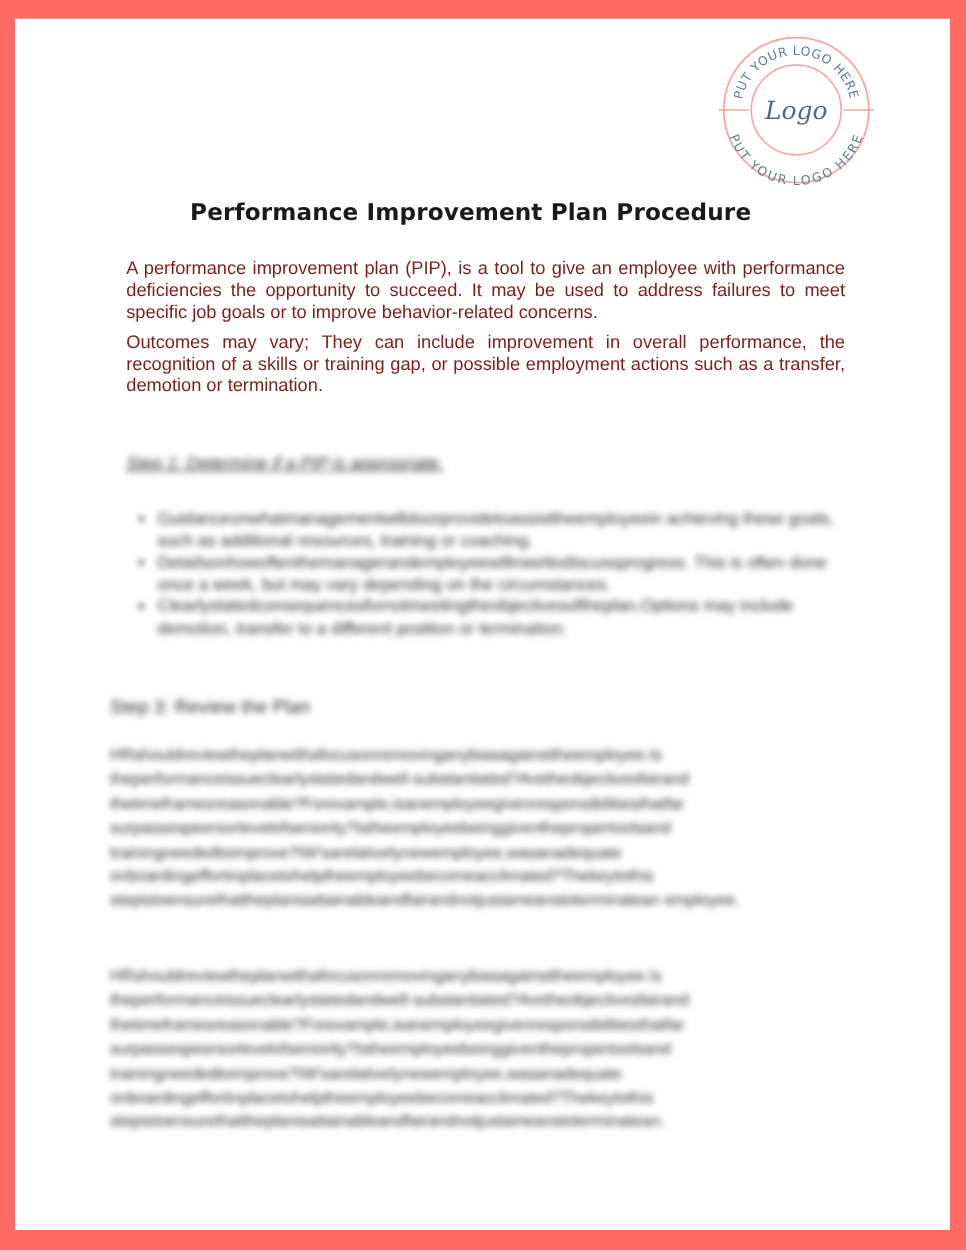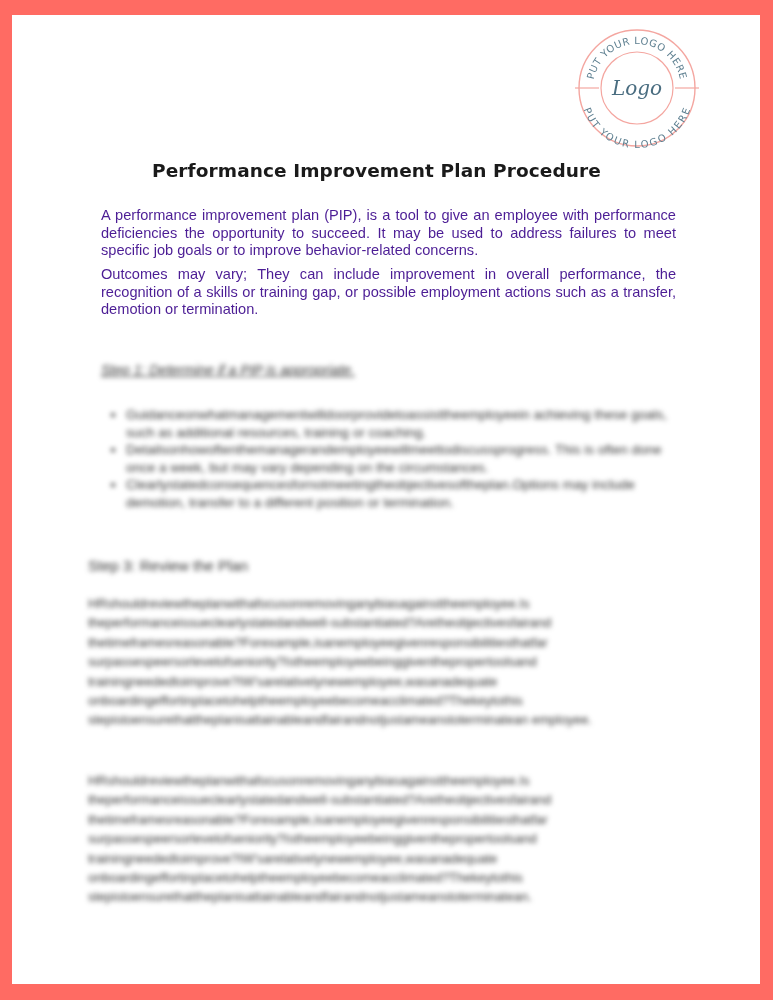--- a/index.html
+++ b/index.html
@@ -30,21 +30,21 @@
       font-size: 18.5px;
       color: #1a1a1a;
       letter-spacing: 0.1px;
     }
     .para {
       position: absolute;
       left: 101px; width: 575px;
       font-family: "Liberation Sans", sans-serif;
       font-size: 14.6px;
       line-height: 17.6px;
-      color: #4c1d95;
+      color: #7f1d1d;
       text-align: justify;
     }
     .para.p1 { top: 207px; }
     .para.p2 { top: 266px; }
     .blur { filter: blur(2.6px); color: #333; }
     .step1 {
       position: absolute; left: 101px; top: 362px;
       font-family: "Liberation Sans", sans-serif;
       font-style: italic; font-size: 14px; color: #333;
       text-decoration: underline;

